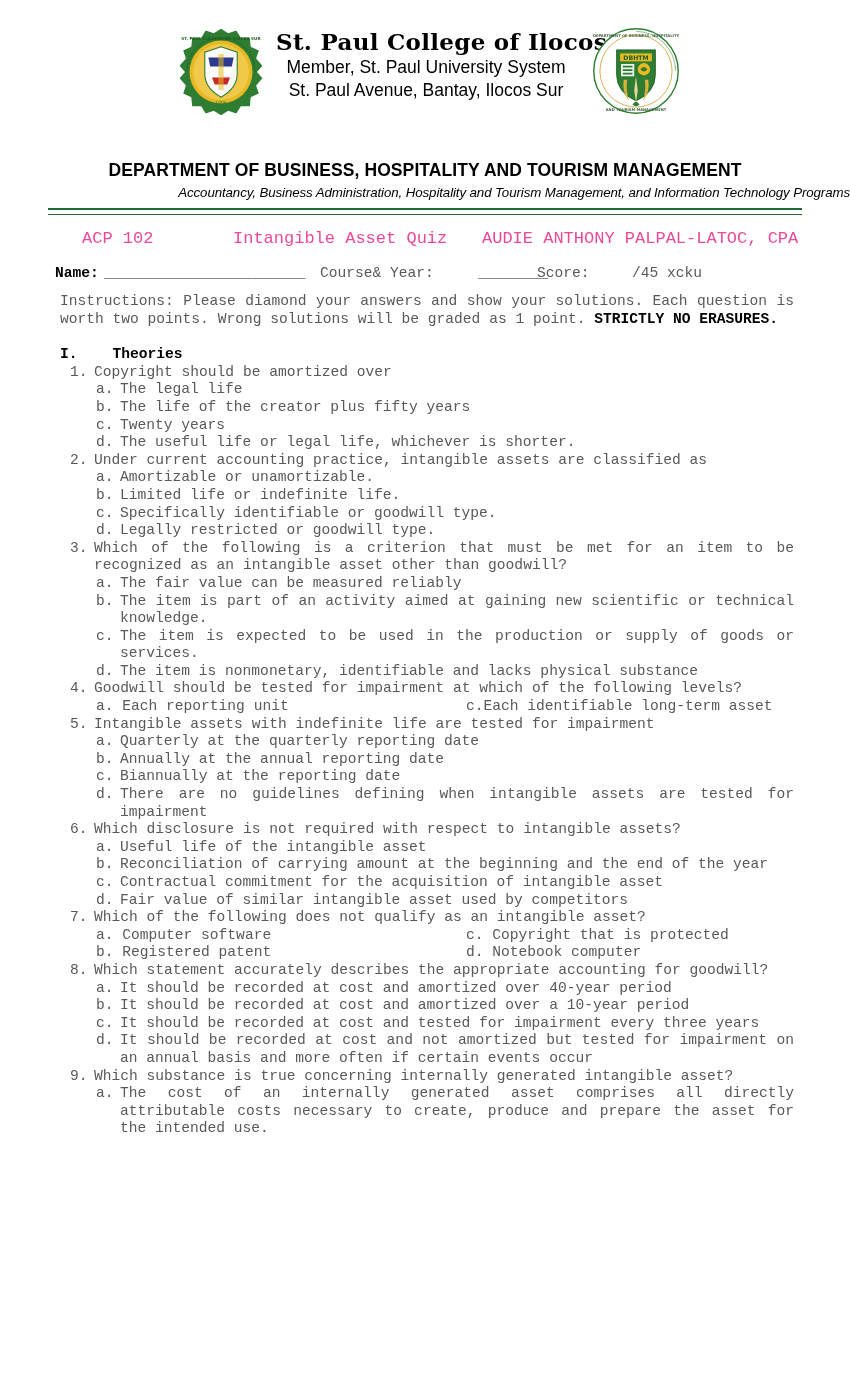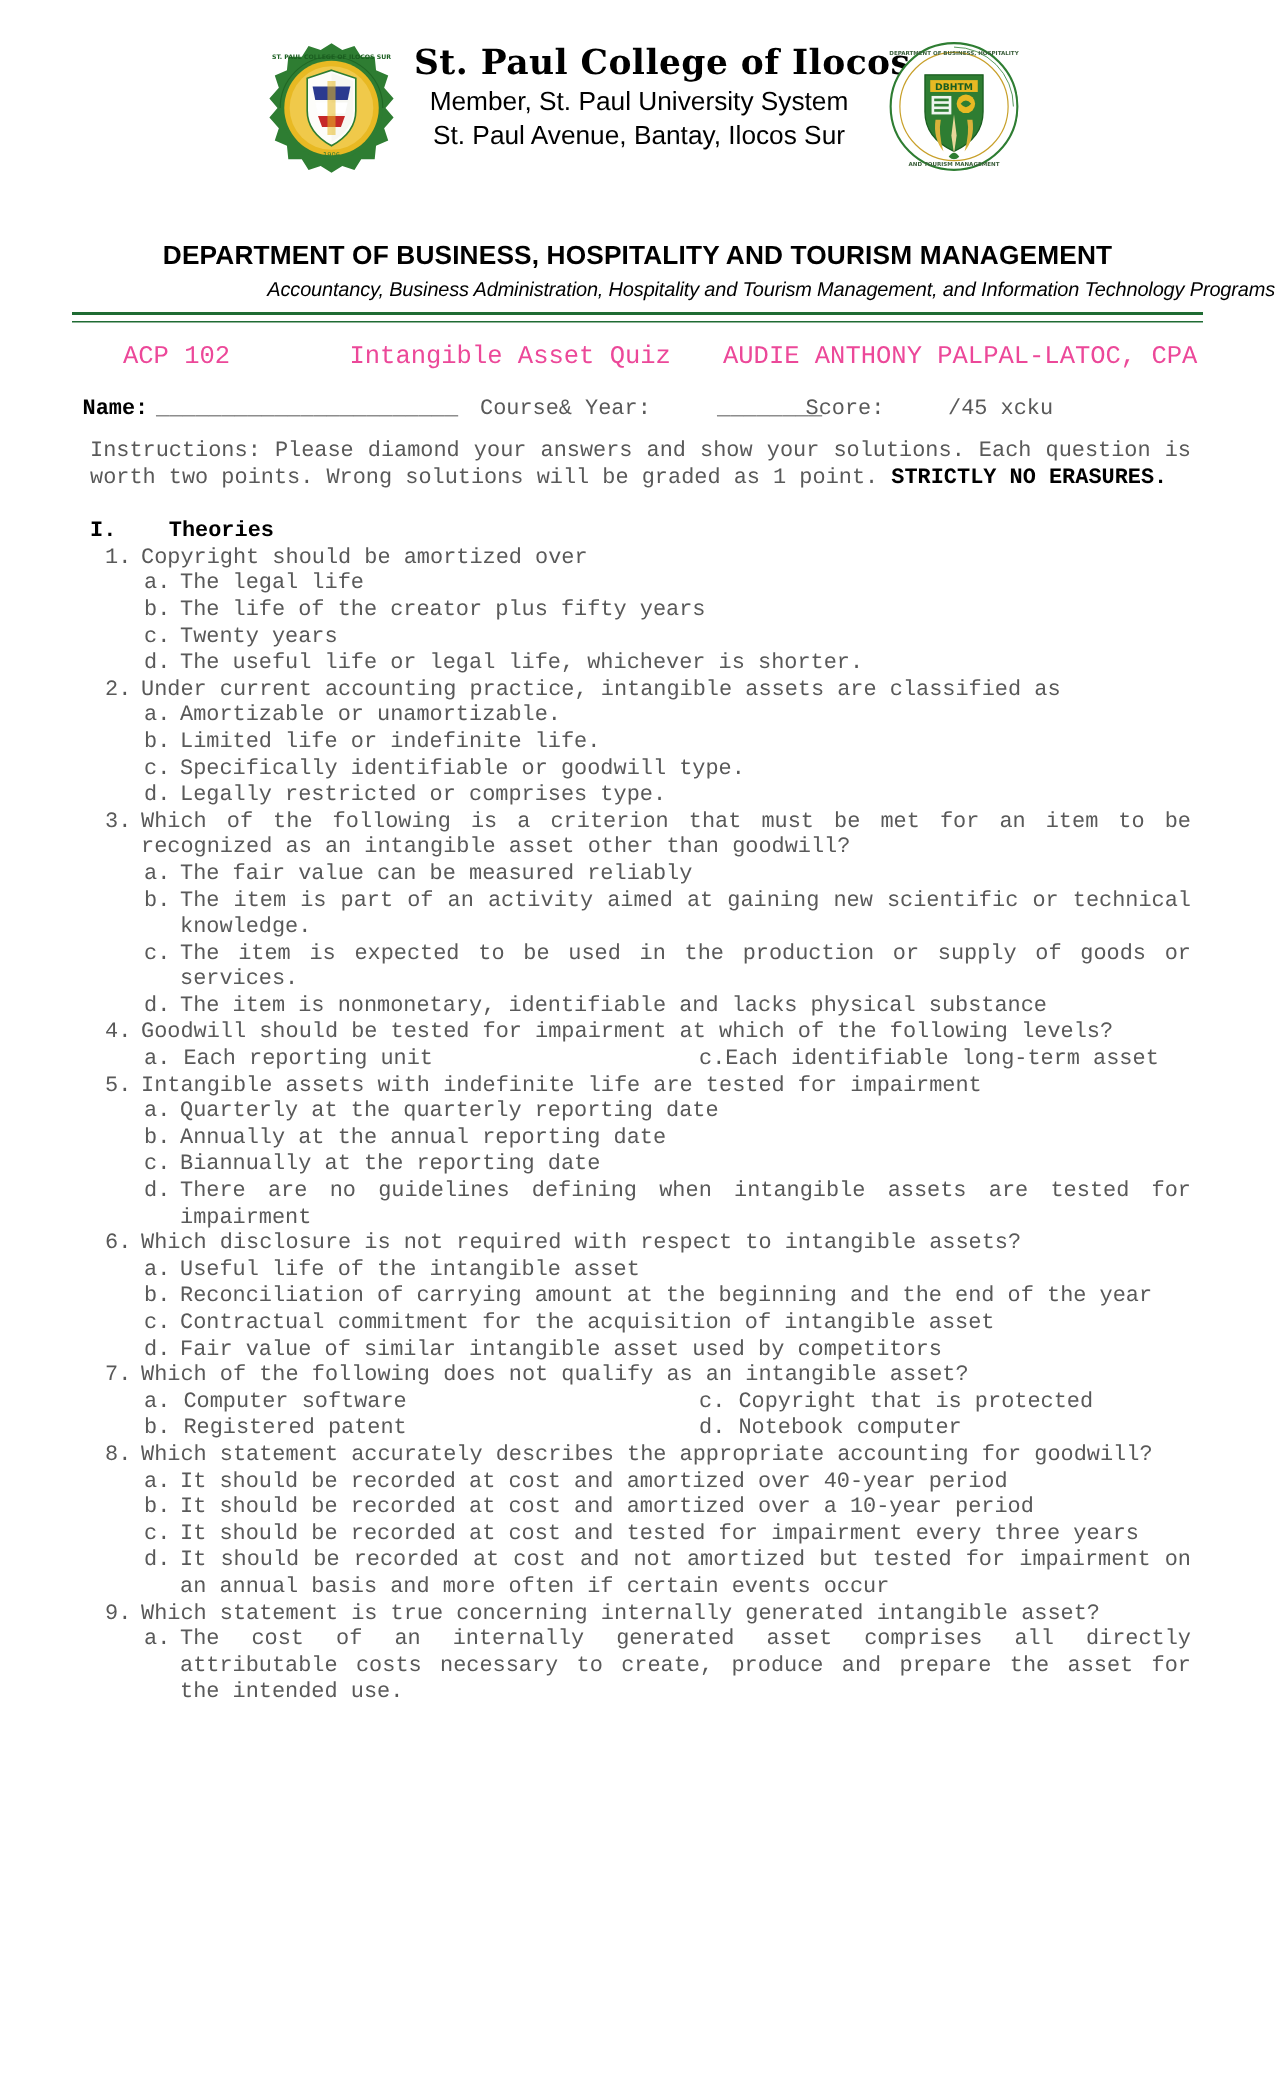--- a/index.html
+++ b/index.html
@@ -277,21 +277,21 @@
             <li class="opt"><span class="oltr">c.</span><span>Twenty years</span></li>
             <li class="opt"><span class="oltr">d.</span><span>The useful life or legal life, whichever is shorter.</span></li>
           </ul>
         </li>
         <li class="qitem">
           <div class="qtext"><span class="qnum">2.</span><span>Under current accounting practice, intangible assets are classified as</span></div>
           <ul class="opts">
             <li class="opt"><span class="oltr">a.</span><span>Amortizable or unamortizable.</span></li>
             <li class="opt"><span class="oltr">b.</span><span>Limited life or indefinite life.</span></li>
             <li class="opt"><span class="oltr">c.</span><span>Specifically identifiable or goodwill type.</span></li>
-            <li class="opt"><span class="oltr">d.</span><span>Legally restricted or comprises type.</span></li>
+            <li class="opt"><span class="oltr">d.</span><span>Legally restricted or goodwill type.</span></li>
           </ul>
         </li>
         <li class="qitem">
           <div class="qtext"><span class="qnum">3.</span><span>Which of the following is a criterion that must be met for an item to be recognized as an intangible asset other than goodwill?</span></div>
           <ul class="opts">
             <li class="opt"><span class="oltr">a.</span><span>The fair value can be measured reliably</span></li>
             <li class="opt justify"><span class="oltr">b.</span><span>The item is part of an activity aimed at gaining new scientific or technical knowledge.</span></li>
             <li class="opt justify"><span class="oltr">c.</span><span>The item is expected to be used in the production or supply of goods or services.</span></li>
             <li class="opt"><span class="oltr">d.</span><span>The item is nonmonetary, identifiable and lacks physical substance</span></li>
           </ul>
@@ -339,21 +339,21 @@
         <li class="qitem">
           <div class="qtext"><span class="qnum">8.</span><span>Which statement accurately describes the appropriate accounting for goodwill?</span></div>
           <ul class="opts">
             <li class="opt"><span class="oltr">a.</span><span>It should be recorded at cost and amortized over 40-year period</span></li>
             <li class="opt"><span class="oltr">b.</span><span>It should be recorded at cost and amortized over a 10-year period</span></li>
             <li class="opt justify"><span class="oltr">c.</span><span>It should be recorded at cost and tested for impairment every three years</span></li>
             <li class="opt justify"><span class="oltr">d.</span><span>It should be recorded at cost and not amortized but tested for impairment on an annual basis and more often if certain events occur</span></li>
           </ul>
         </li>
         <li class="qitem">
-          <div class="qtext"><span class="qnum">9.</span><span>Which statement is true concerning internally generated intangible asset?</span></div>
+          <div class="qtext"><span class="qnum">9.</span><span>Which substance is true concerning internally generated intangible asset?</span></div>
           <ul class="opts">
             <li class="opt justify"><span class="oltr">a.</span><span>The cost of an internally generated asset comprises all directly attributable costs necessary to create, produce and prepare the asset for the intended use.</span></li>
           </ul>
         </li>
       </ol>
 
   </div>
 </div>
 
 </body></html>

